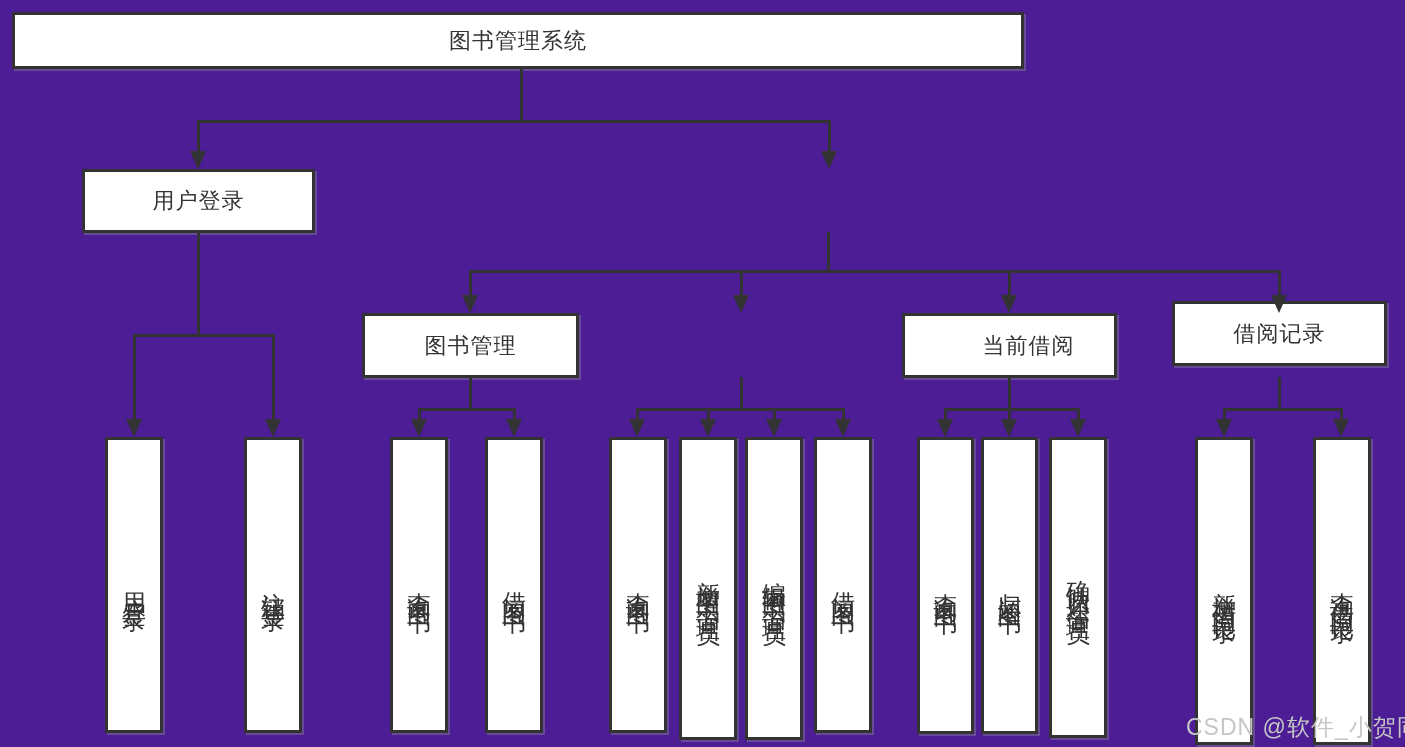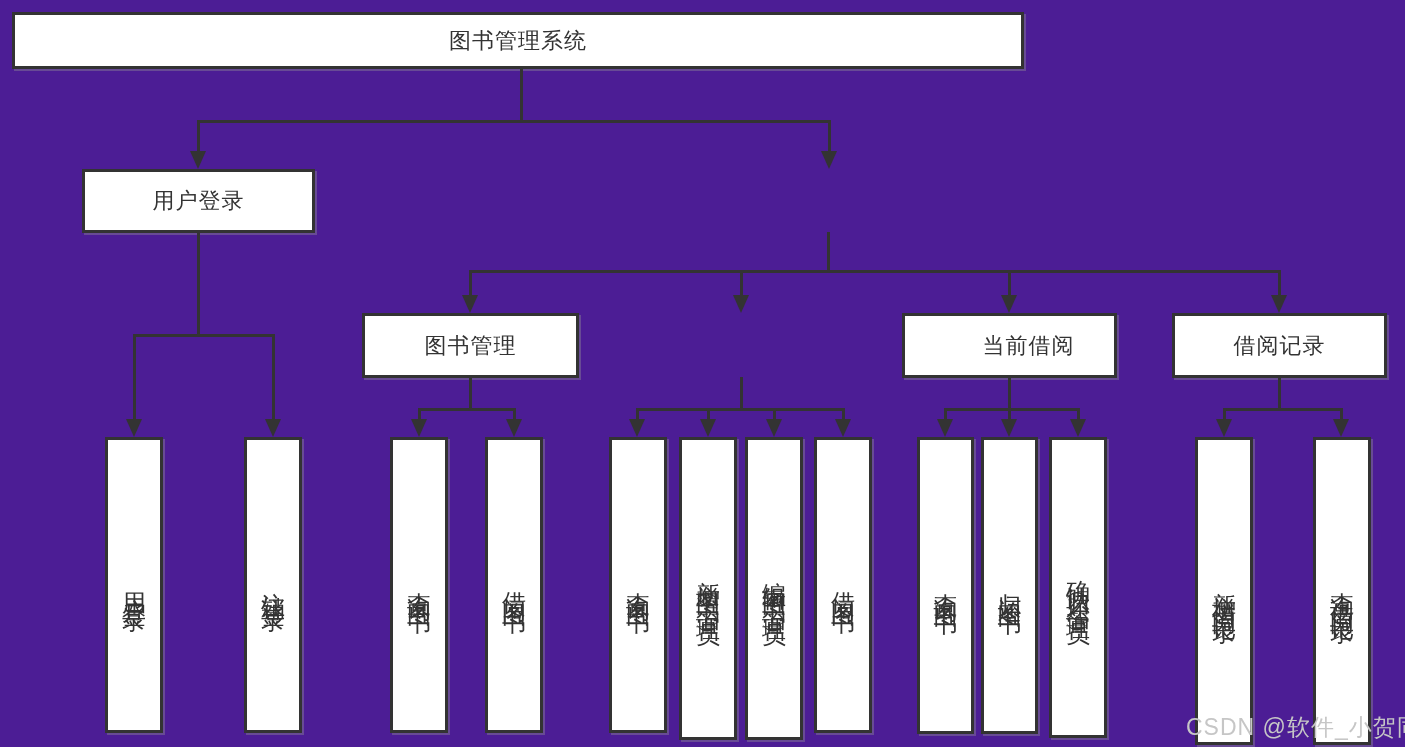--- a/index.html
+++ b/index.html
@@ -36,21 +36,21 @@
 <body>
 
 <div class="stage">
 
   <div class="node hnode" style="left:12px;top:12px;width:1012px;height:57px;">图书管理系统</div>
 
   <div class="node hnode" style="left:82px;top:169px;width:233px;height:64px;">用户登录</div>
 
   <div class="node hnode" style="left:362px;top:313px;width:217px;height:65px;">图书管理</div>
   <div class="node hnode" style="left:902px;top:313px;width:215px;height:65px;padding-left:38px;">当前借阅</div>
-  <div class="node hnode" style="left:1172px;top:313px;width:215px;height:65px;">借阅记录</div>
+  <div class="node hnode" style="left:1172px;top:301px;width:215px;height:65px;">借阅记录</div>
 
   <div class="node vnode" style="left:105px;top:437px;width:58px;height:296px;">用户登录</div>
   <div class="node vnode" style="left:244px;top:437px;width:58px;height:296px;">注销登录</div>
 
   <div class="node vnode" style="left:390px;top:437px;width:58px;height:296px;">查询图书</div>
   <div class="node vnode" style="left:485px;top:437px;width:58px;height:296px;">借阅图书</div>
 
   <div class="node vnode" style="left:609px;top:437px;width:58px;height:296px;">查询图书</div>
   <div class="node vnode" style="left:679px;top:437px;width:58px;height:303px;">新增图书（管理员）</div>
   <div class="node vnode" style="left:745px;top:437px;width:58px;height:303px;">编辑图书（管理员）</div>

